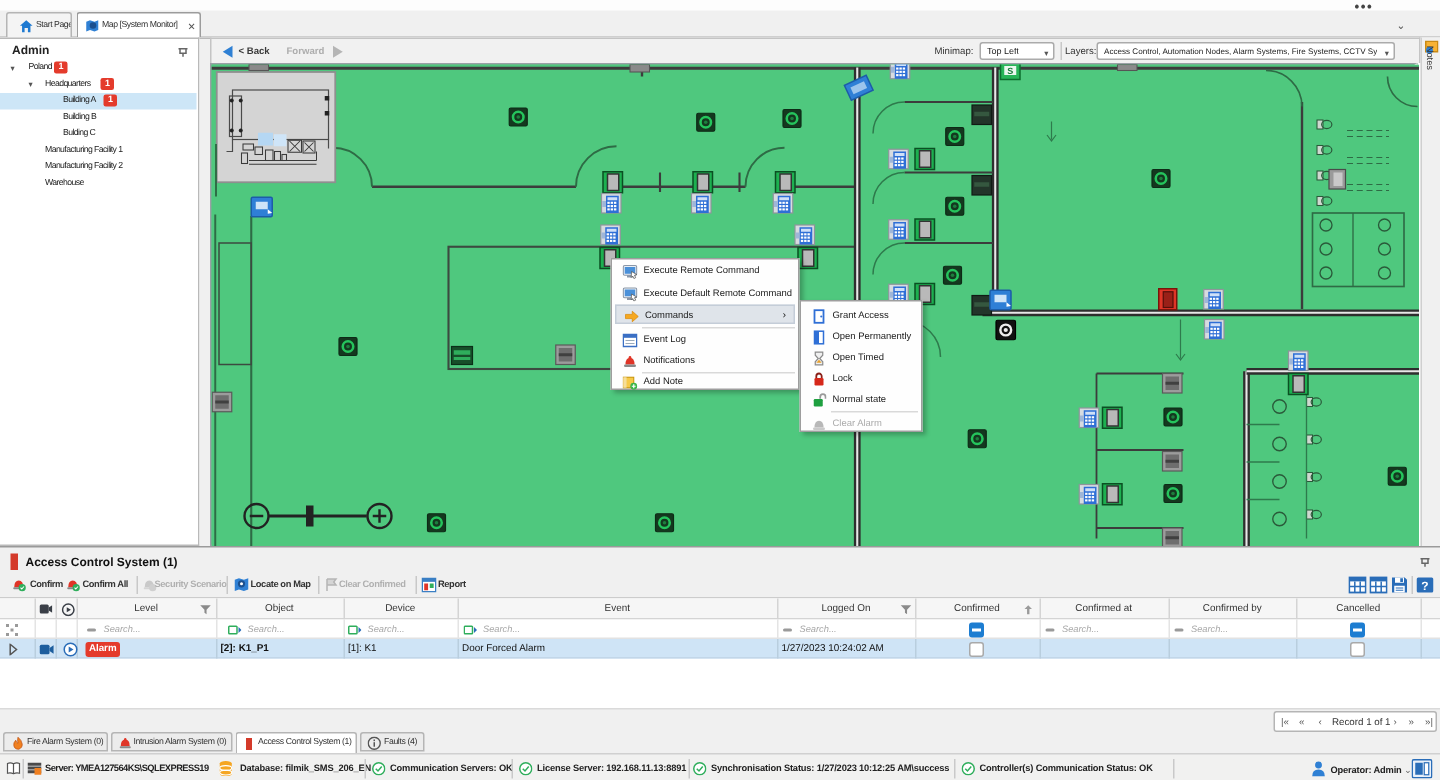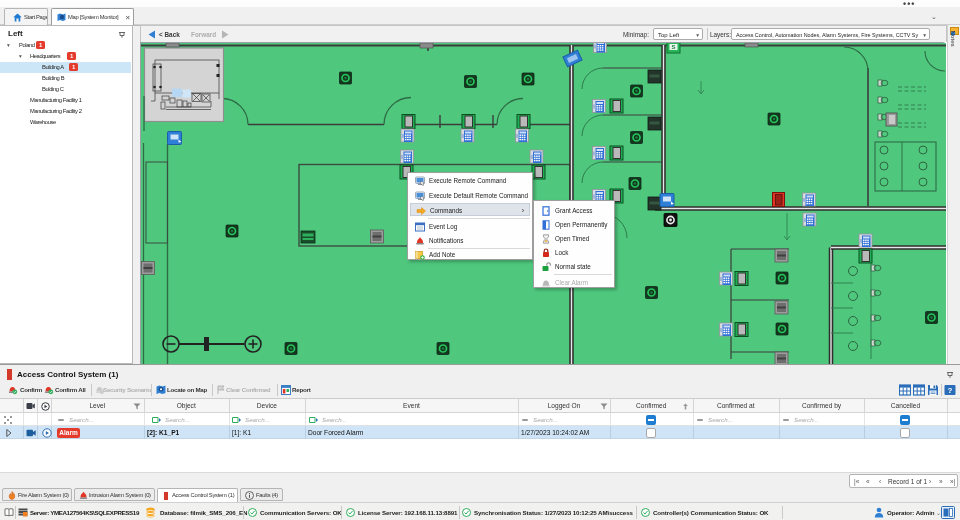--- a/index.html
+++ b/index.html
@@ -120,21 +120,21 @@
         <circle cx="5" cy="4" r="2.2" fill="#1a4f8f"></circle>
       </svg>
       <span style="left:16px;">Map [System Monitor]</span>
       <span style="left:73px;top:4.5px;color:#555;font-size:6.5px;">✕</span>
     </div>
   </div>
   <div class="abs" id="tabchev">⌄</div>
 
   <div class="abs" id="leftpanel">
     <div id="lp-head">
-        <b>Left</b>
+        <b>Admin</b>
       <svg style="position:absolute;left:118px;top:3px" width="8" height="9" viewBox="0 0 8 9">
         <path d="M1 3.5 L7 3.5 M2 3.5 L2 6.5 L6 6.5 L6 3.5 M4 6.5 L4 8.8" stroke="#666" stroke-width="1" fill="none"></path>
       </svg>
     </div>
     <div class="trow" style="top:14px;">
         <span class="chev" style="left:7px;">▾</span>
         <span class="lbl" style="left:19px;">Poland</span>
         <span class="badge" style="left:36px;">1</span>
       </div>
     <div class="trow" style="top:25px;">

